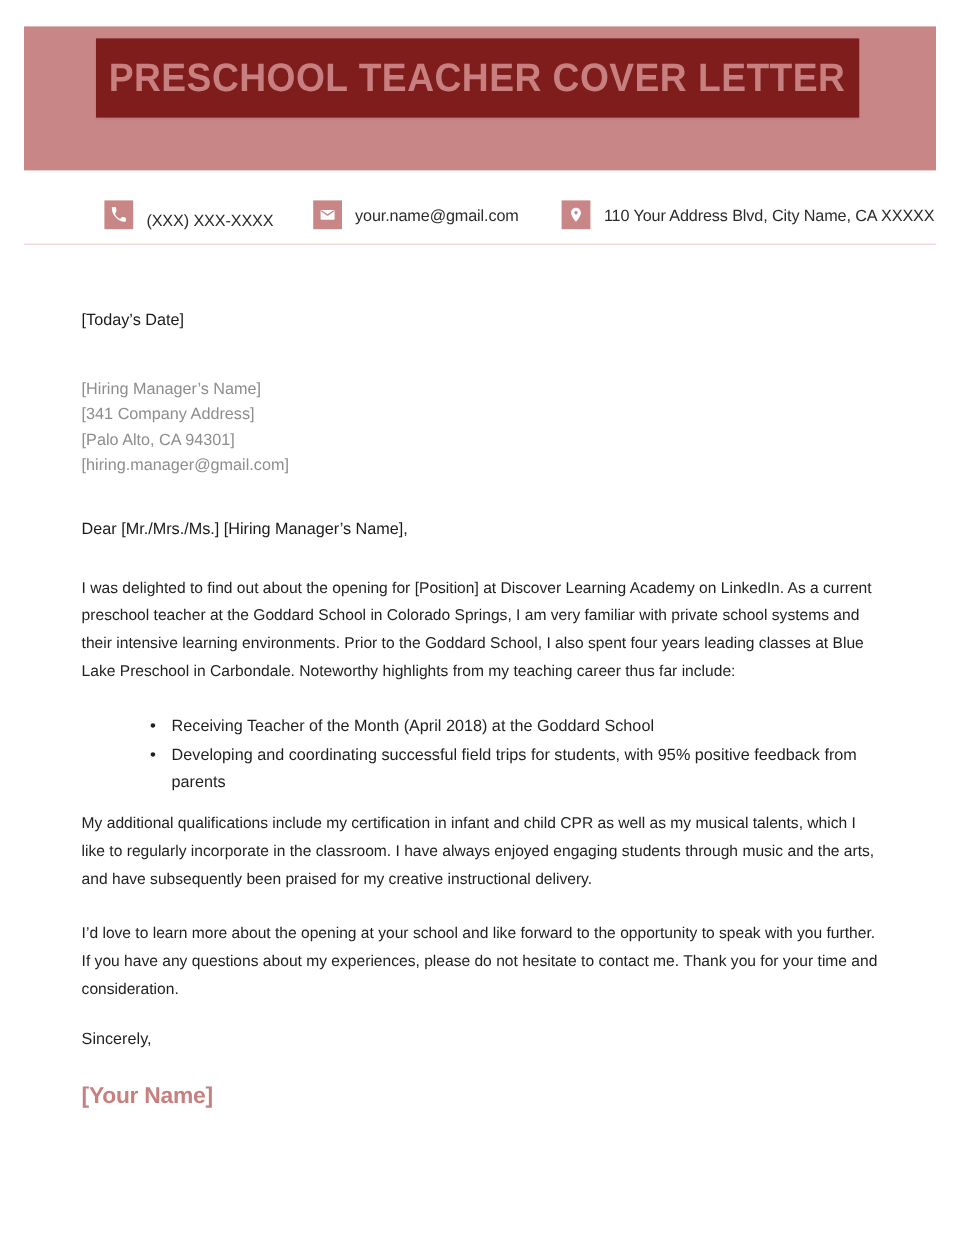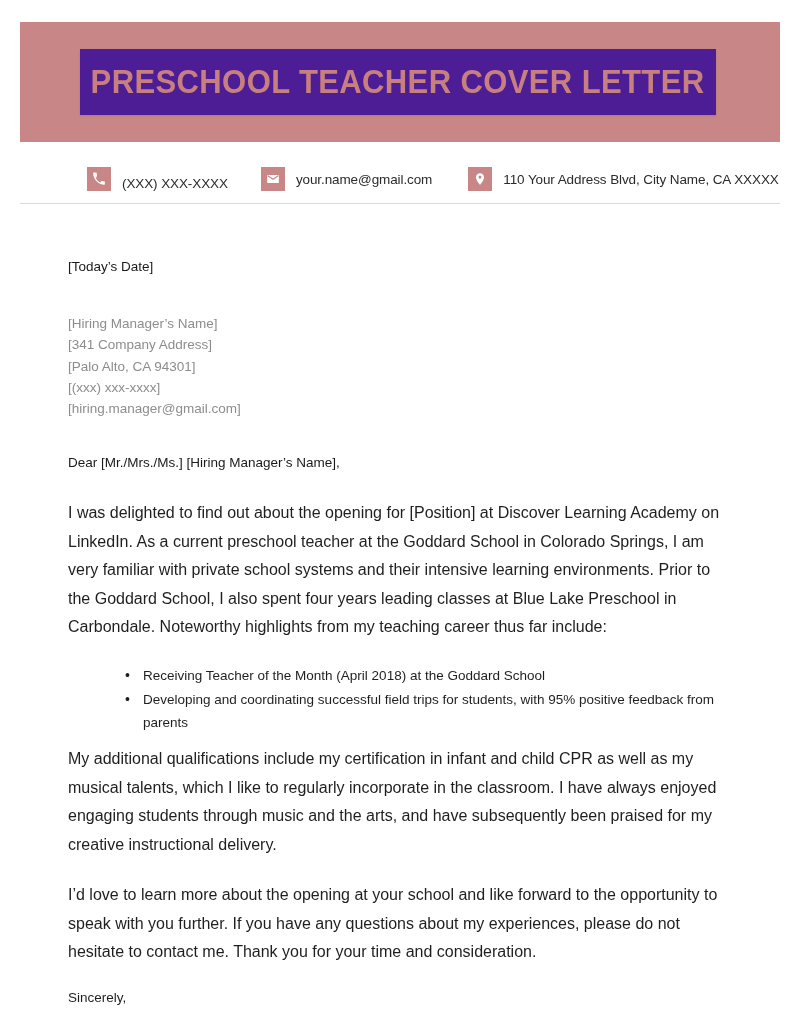--- a/index.html
+++ b/index.html
@@ -22,24 +22,24 @@
     left: 20px;
     top: 22px;
     width: 760px;
     height: 120px;
     background: #c98686;
     box-sizing: border-box;
   }
   .title-box {
     position: absolute;
     left: 60px;
-    top: 27px;
+    top: 10px;
     width: 636px;
     height: 66px;
-    background: #4c1d95;
+    background: #7f1d1d;
     box-sizing: border-box;
     display: flex;
     align-items: center;
     justify-content: center;
     box-shadow: 0 1px 2px rgba(0,0,0,0.10);
   }
   .doc-title {
     font-family: "Liberation Sans Narrow", "Liberation Sans", sans-serif;
     font-size: 33px;
     font-weight: bold;
@@ -116,21 +116,21 @@
   }
   .recipient div { white-space: nowrap; }
 
   .salutation {
     font-size: 13.5px;
     color: #1a1a1a;
     margin: 0 0 27px 0;
     line-height: 1.4;
   }
   .para {
-    font-size: 16px;
+    font-size: 13px;
     color: #1f1f1f;
     line-height: 1.78;
     margin: 0 0 22px 0;
     text-align: left;
   }
   .bullets {
     margin: 0 0 11px 0;
     padding: 0 0 0 57px;
     list-style: none;
   }
@@ -209,21 +209,20 @@
 <div class="divider"></div>
 
 <div class="letter">
 
   <p class="date-line">[Today’s Date]</p>
 
   <div class="recipient">
     <div>[Hiring Manager’s Name]</div>
     <div>[341 Company Address]</div>
     <div>[Palo Alto, CA 94301]</div>
-    <div>[(xxx) xxx-xxxx]</div>
     <div>[hiring.manager@gmail.com]</div>
   </div>
 
   <p class="salutation">Dear [Mr./Mrs./Ms.] [Hiring Manager’s Name],</p>
 
   <p class="para">I was delighted to find out about the opening for [Position] at Discover Learning Academy on LinkedIn. As a current preschool teacher at the Goddard School in Colorado Springs, I am very familiar with private school systems and their intensive learning environments. Prior to the Goddard School, I also spent four years leading classes at Blue Lake Preschool in Carbondale. Noteworthy highlights from my teaching career thus far include:</p>
 
   <ul class="bullets">
     <li>Receiving Teacher of the Month (April 2018) at the Goddard School</li>
     <li>Developing and coordinating successful field trips for students, with 95% positive feedback from parents</li>

